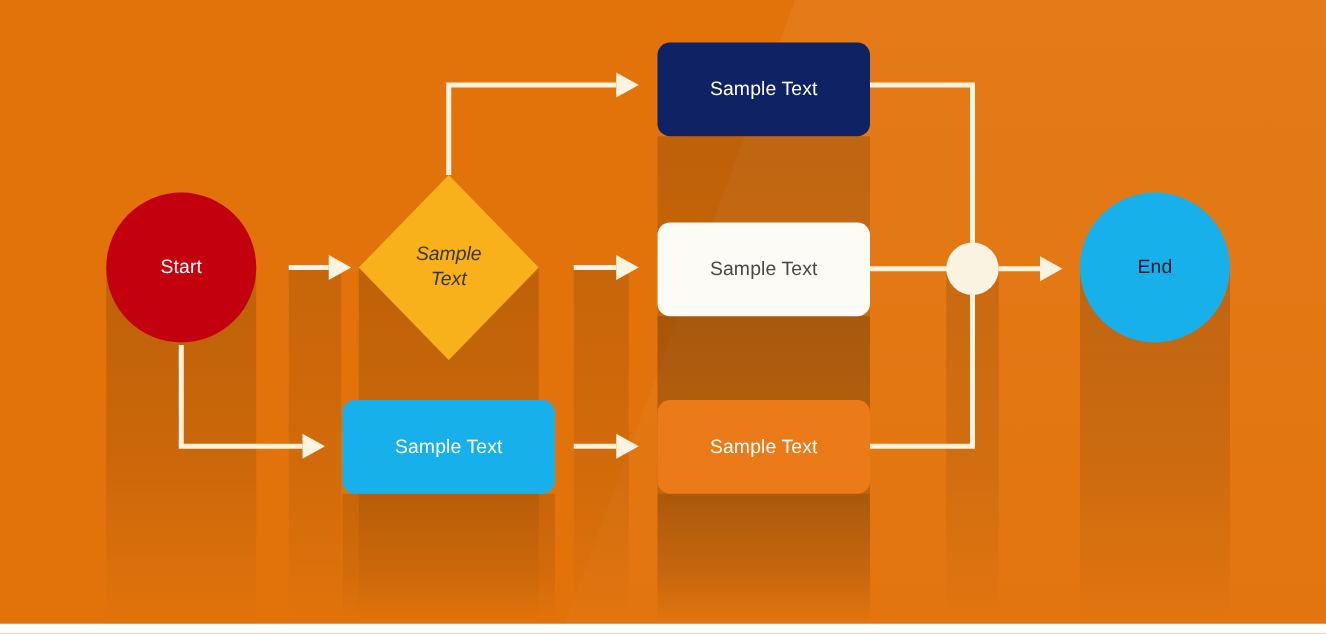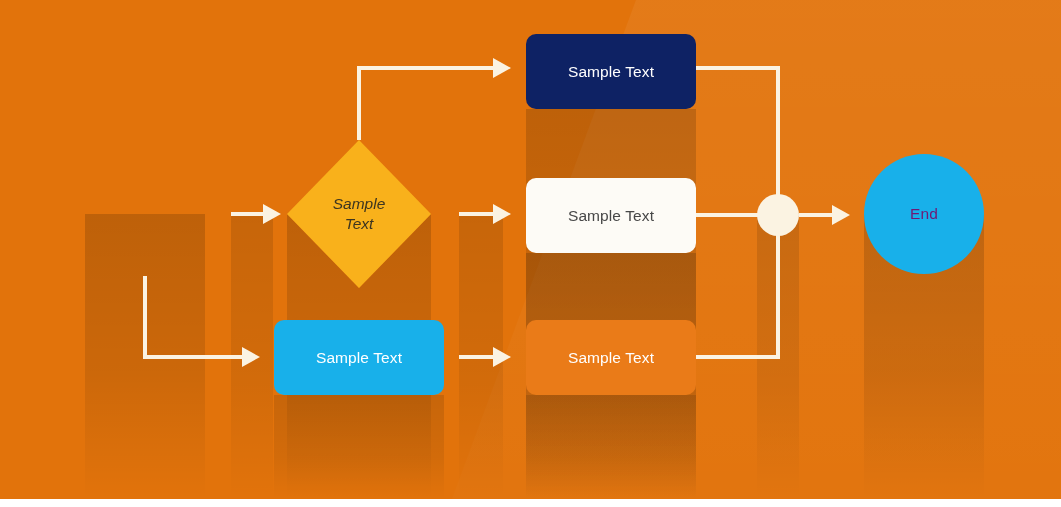--- a/index.html
+++ b/index.html
@@ -184,20 +184,23 @@
     <g fill="#fbf3e2">
       <polygon points="263,204 281,214 263,224"></polygon>
       <polygon points="493,58 511,68 493,78"></polygon>
       <polygon points="493,204 511,214 493,224"></polygon>
       <polygon points="242,347 260,357 242,367"></polygon>
       <polygon points="493,347 511,357 493,367"></polygon>
       <polygon points="832,205 850,215 832,225"></polygon>
     </g>
   </svg>
 
+  <div class="node node-circle" style="left:85px; top:154px; width:120px; height:120px; background:#c3000d;">
+    <span class="node-label" style="color:#ffffff;">Start</span>
+  </div>
 
   <div class="diamond-wrap" style="left:287px; top:140px; width:144px; height:148px;">
     <svg class="diamond-shape" viewBox="0 0 144 148" preserveAspectRatio="none">
       <polygon points="72,0 144,74 72,148 0,74" fill="#f9b11b"></polygon>
     </svg>
     <span class="diamond-label" style="color:#3d3520;">Sample
 Text</span>
   </div>
 
   <div class="node node-box" style="left:526px; top:34px; width:170px; height:75px; background:#0e2264;">
@@ -212,17 +215,17 @@
     <span class="node-label" style="color:#ffffff;">Sample Text</span>
   </div>
 
   <div class="node node-box" style="left:274px; top:320px; width:170px; height:75px; background:#18b0ea;">
     <span class="node-label" style="color:#ffffff;">Sample Text</span>
   </div>
 
   <div class="merge-dot" style="left:757px; top:194px; width:42px; height:42px; background:#fbf3e2;"></div>
 
   <div class="node node-circle" style="left:864px; top:154px; width:120px; height:120px; background:#18b0ea;">
-    <span class="node-label" style="color:#701a75;">End</span>
+    <span class="node-label" style="color:#0f172a;">End</span>
   </div>
 
   <div id="bottom-strip"></div>
 </div>
 
 </body></html>

